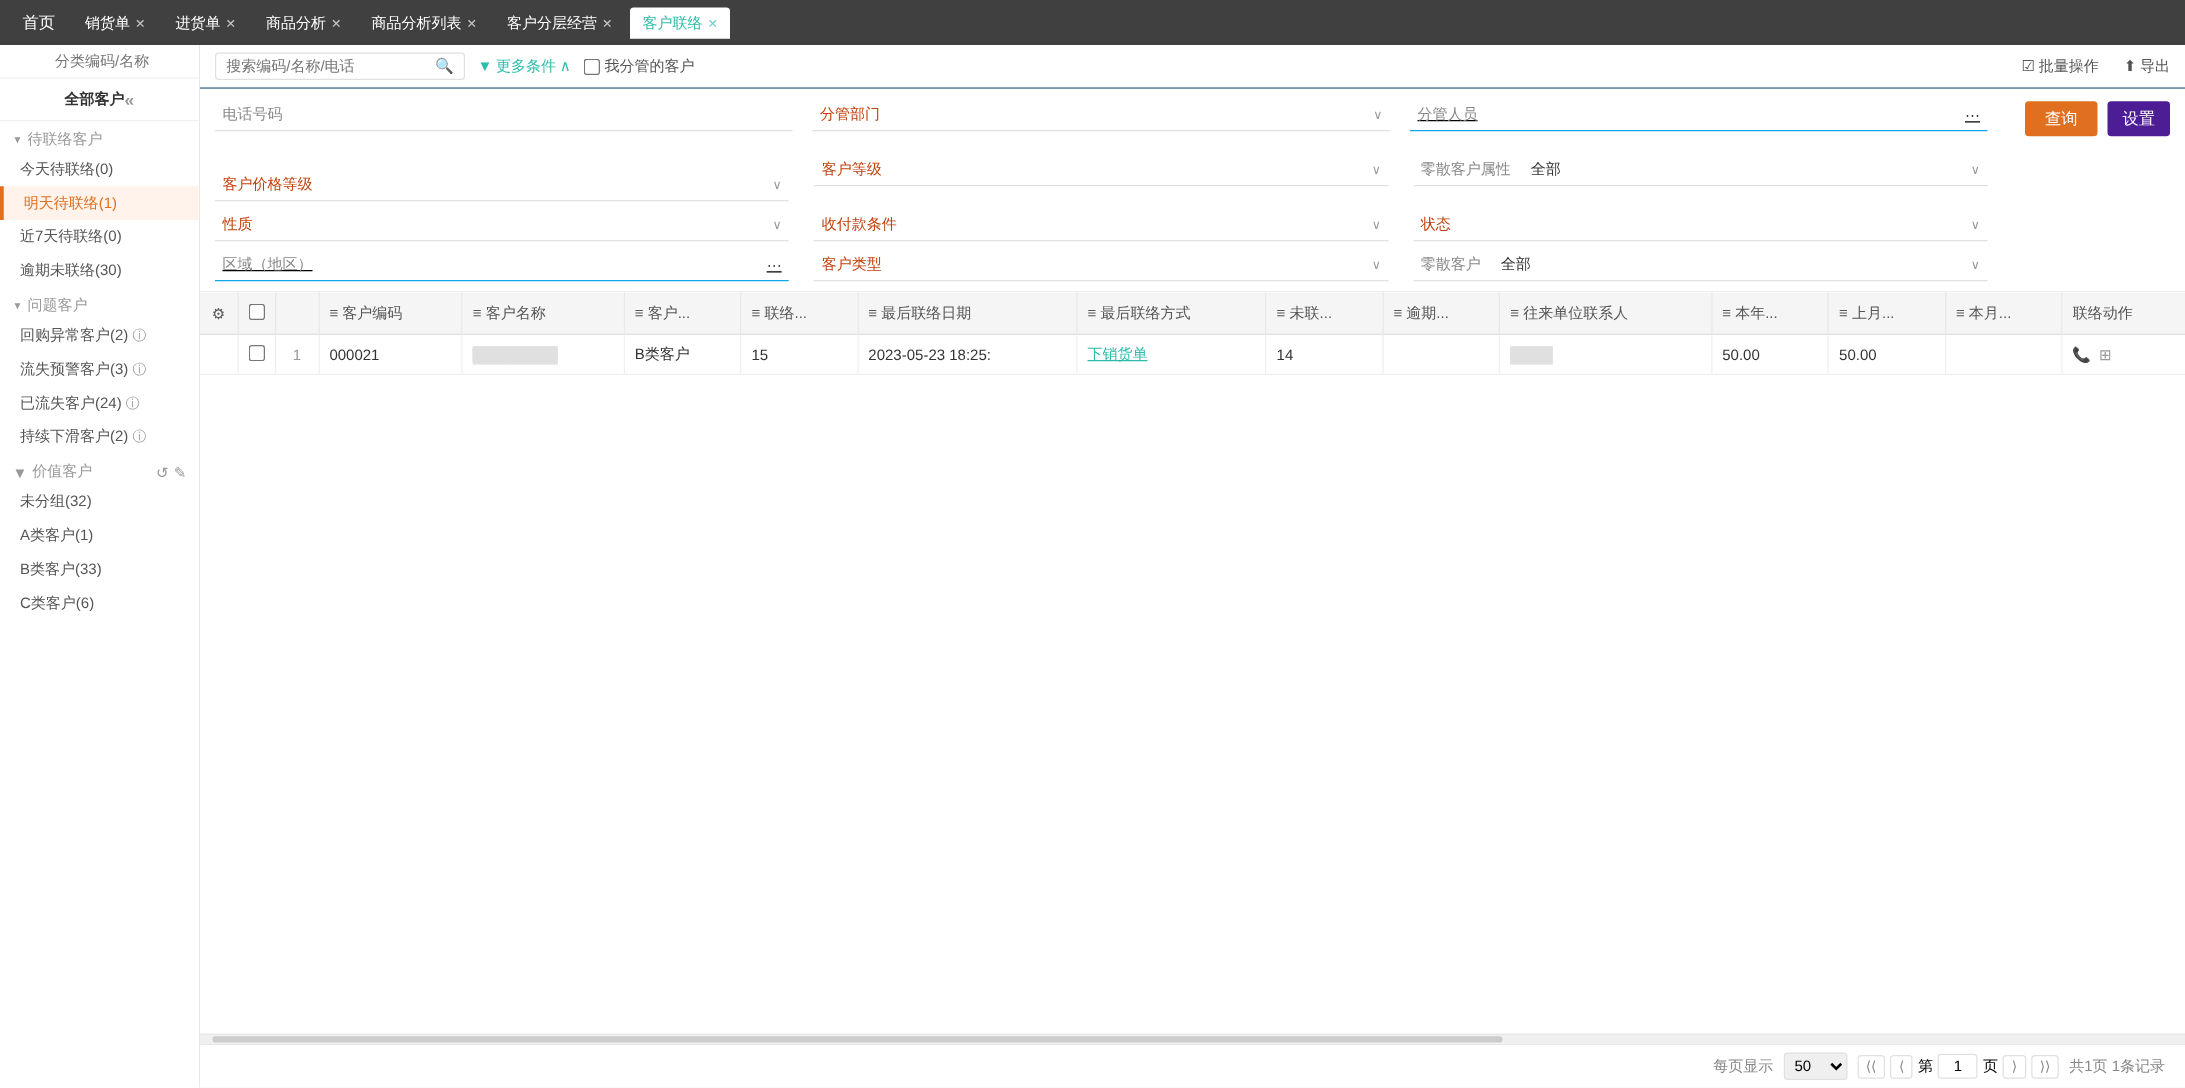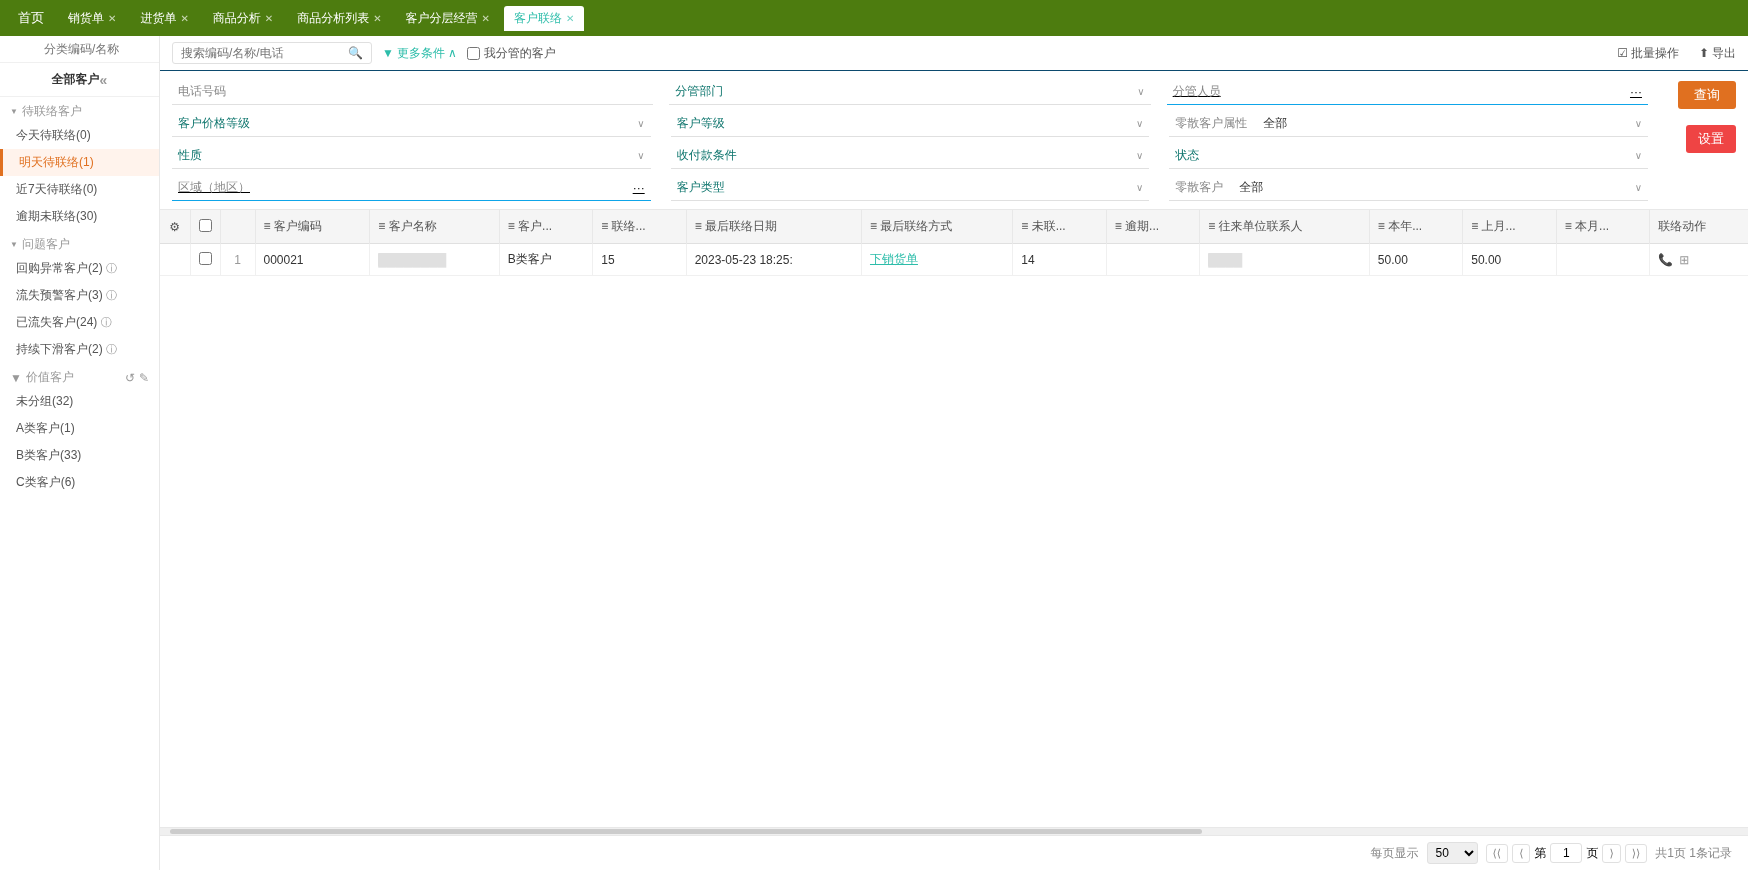--- a/index.html
+++ b/index.html
@@ -2,21 +2,21 @@
 <html><head>
   <meta charset="utf-8">
   <style>
     * { box-sizing: border-box; margin: 0; padding: 0; font-family: "Microsoft YaHei", sans-serif; font-size: 12px; }
     body { background: #f5f5f5; overflow: hidden; }
 
     
     .top-nav {
       display: flex;
       align-items: center;
-      background: #4d7c0f;
+      background: #404040;
       height: 36px;
       padding: 0 8px;
       gap: 4px;
     }
     .nav-item {
       color: #fff;
       padding: 4px 10px;
       cursor: pointer;
       border-radius: 3px;
       white-space: nowrap;
@@ -188,21 +188,21 @@
       display: flex;
       align-items: center;
       justify-content: space-between;
       flex: 1;
       border-bottom: 1px solid #e0e0e0;
       padding: 4px 6px;
       margin-right: 10px;
       cursor: pointer;
     }
     .filter-select label {
-      color: #0f766e;
+      color: #c2410c;
       white-space: nowrap;
       font-size: 12px;
     }
     .filter-select .arrow { color: #999; font-size: 10px; }
     .filter-select-dots {
       display: flex;
       align-items: center;
       justify-content: space-between;
       flex: 1;
       border-bottom: 1px solid #0ea5e9;
@@ -234,33 +234,33 @@
       background: #e07020;
       color: #fff;
       border: none;
       padding: 5px 16px;
       border-radius: 3px;
       cursor: pointer;
       font-size: 13px;
       margin-left: 8px;
     }
     .btn-settings {
-      background: #ef4444;
+      background: #4c1d95;
       color: #fff;
       border: none;
       padding: 5px 12px;
       border-radius: 3px;
       cursor: pointer;
       font-size: 13px;
       margin-left: 4px;
     }
     .filter-buttons {
       display: flex;
-      flex-direction: column;
-      gap: 16px;
+      flex-direction: row;
+      gap: 4px;
       align-items: flex-end;
     }
 
     
     .table-wrap {
       flex: 1;
       overflow: auto;
       background: #fff;
       margin: 0;
     }
@@ -483,21 +483,21 @@
               <label>分管部门</label>
               <span class="arrow">∨</span>
             </div>
             <div class="filter-select-dots" style="flex:2;">
               <label>分管人员</label>
               <span>···</span>
             </div>
           </div>
 
           <div style="display:flex; gap:10px; align-items:center;">
-            <div class="filter-select" style="flex:2;">
+            <div class="filter-select" style="flex:2;margin-top:24px;">
               <label>客户价格等级</label>
               <span class="arrow">∨</span>
             </div>
             <div class="filter-select" style="flex:2;">
               <label>客户等级</label>
               <span class="arrow">∨</span>
             </div>
             <div class="filter-inline" style="flex:2;">
               <label>零散客户属性</label>
               <span style="margin-left:8px; color:#333;">全部</span>

